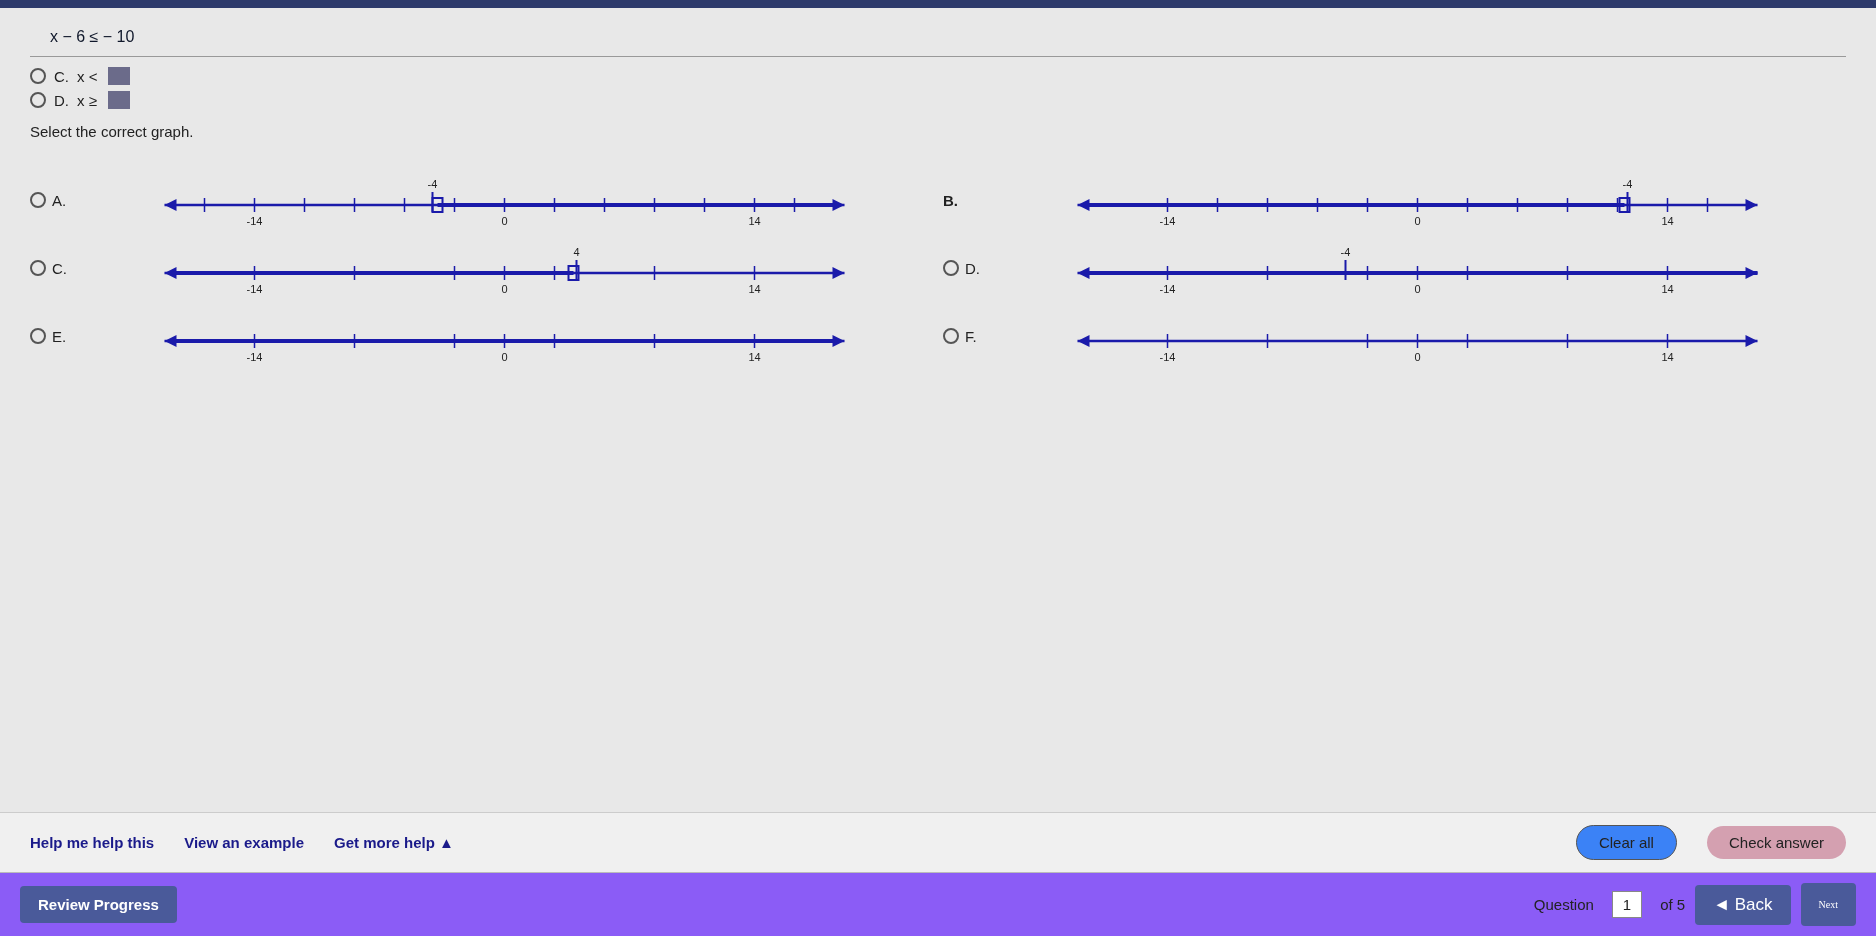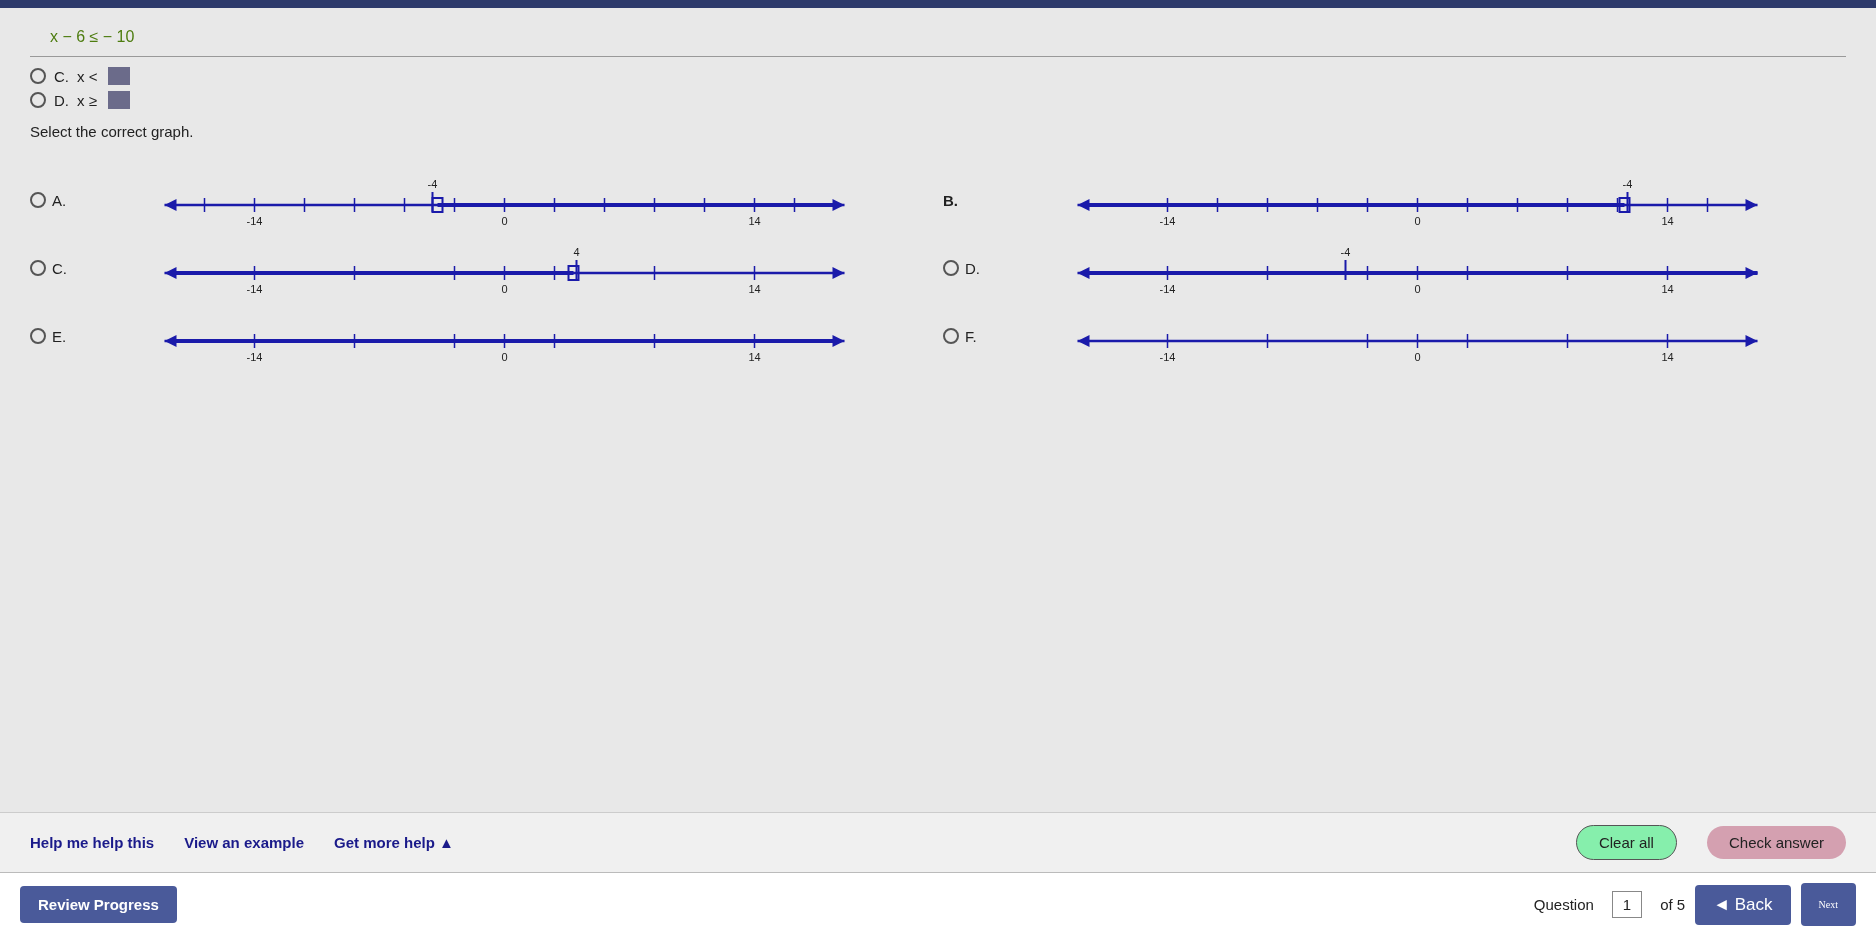--- a/index.html
+++ b/index.html
@@ -24,21 +24,21 @@
     }
 
     .question-header {
       font-size: 15px;
       color: #222;
       margin-bottom: 8px;
     }
 
     .inequality {
       font-size: 16px;
-      color: #4d7c0f;
+      color: #0f172a;
       margin-left: 20px;
       margin-bottom: 10px;
     }
 
     .divider {
       border: none;
       border-top: 1px solid #999;
       margin: 10px 0;
     }
 
@@ -119,42 +119,42 @@
       font-weight: bold;
       cursor: pointer;
       text-decoration: none;
       background: none;
       border: none;
     }
 
     .spacer { flex: 1; }
 
     .clear-all-btn {
-      background: #86efac;
+      background: #3b82f6;
       border: 1.5px solid #555;
       border-radius: 20px;
       padding: 8px 22px;
       font-size: 15px;
       cursor: pointer;
       color: #222;
     }
 
     .check-answer-btn {
       background: #d4a0b0;
       border: none;
       border-radius: 20px;
       padding: 8px 22px;
       font-size: 15px;
       cursor: pointer;
       color: #222;
     }
 
     
     .footer-nav {
-      background: #ffffff;
+      background: #8b5cf6;
       border-top: 1px solid #bbb;
       padding: 10px 20px;
       display: flex;
       align-items: center;
       gap: 10px;
     }
 
     .review-progress-btn {
       background: #4a5a9a;
       color: white;

